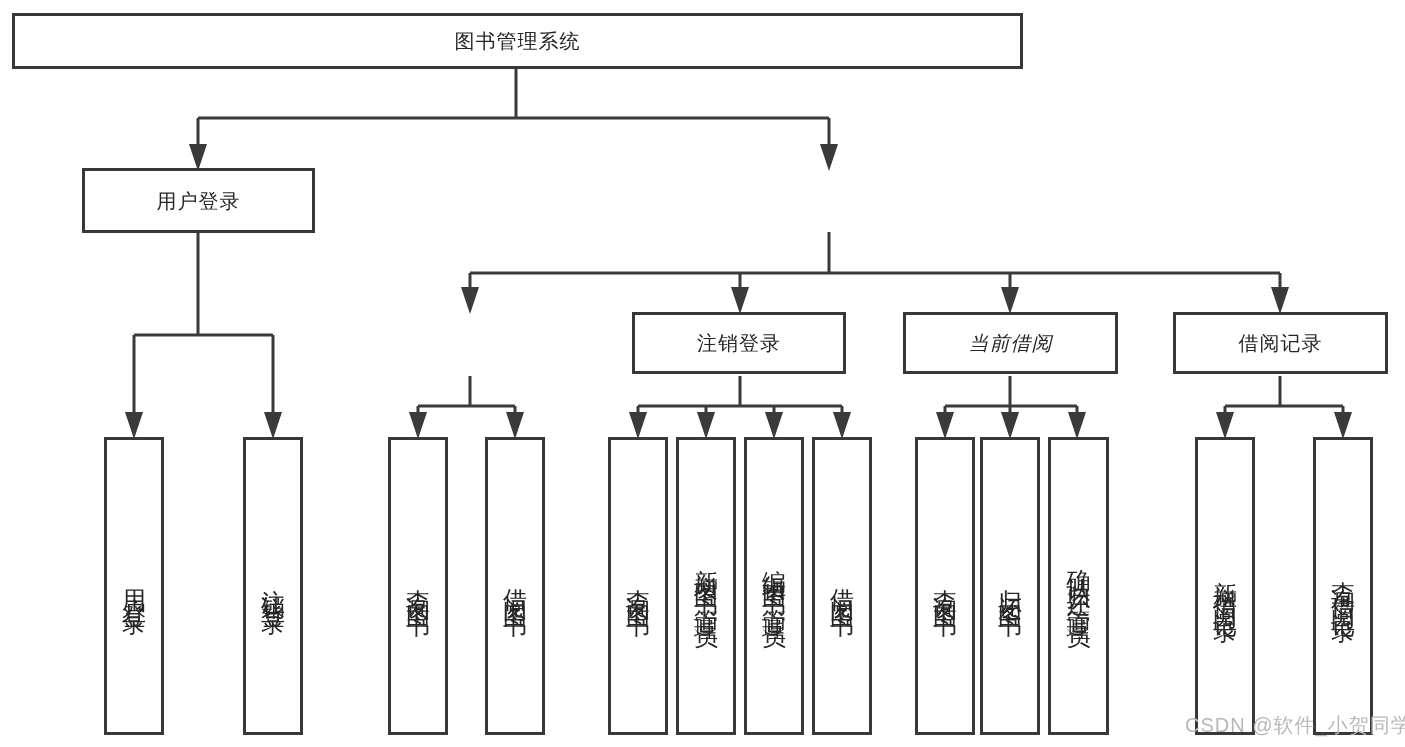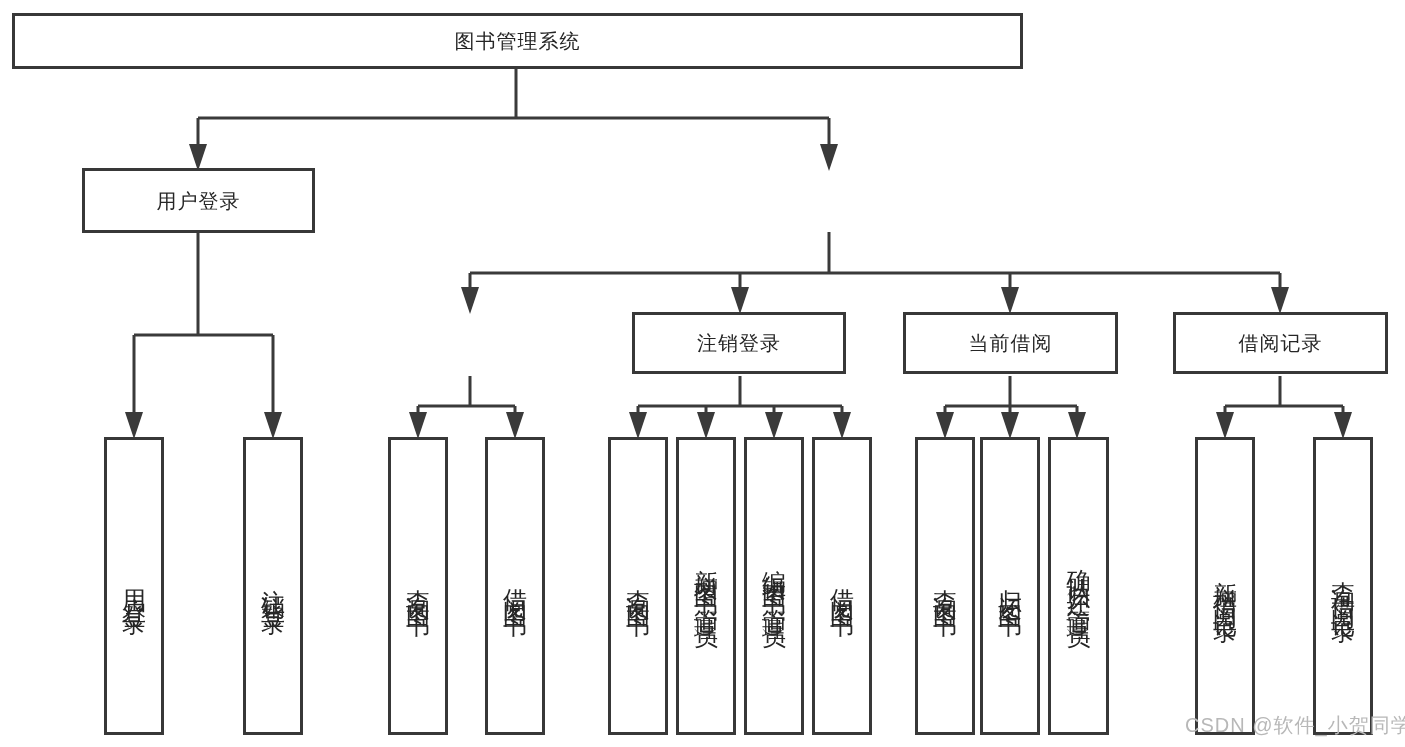--- a/index.html
+++ b/index.html
@@ -54,21 +54,21 @@
     white-space: nowrap;
   }
   
   .n-root { left: 12px;  top: 13px;  width: 1011px; height: 56px; }
   
   .n-l2a  { left: 82px;  top: 168px; width: 233px; height: 65px; }
   .n-l2b  { left: 712px; top: 168px; width: 235px; height: 65px; }
   
   .n-l3a  { left: 363px;  top: 312px; width: 215px; height: 62px; }
   .n-l3b  { left: 632px;  top: 312px; width: 214px; height: 62px; }
-  .n-l3c  { left: 903px;  top: 312px; width: 215px; height: 62px; }
+  .n-l3c  { left: 903px;  top: 312px; width: 215px; height: 62px; font-style: italic; }
   .n-l3d  { left: 1173px; top: 312px; width: 215px; height: 62px; }
   
   .leaf { top: 437px; height: 298px; width: 60px; }
   .lf-a1 { left: 104px; }
   .lf-a2 { left: 243px; }
   .lf-b1 { left: 388px; }
   .lf-b2 { left: 485px; }
   .lf-c1 { left: 608px; }
   .lf-c2 { left: 676px; }
   .lf-c3 { left: 744px; }

